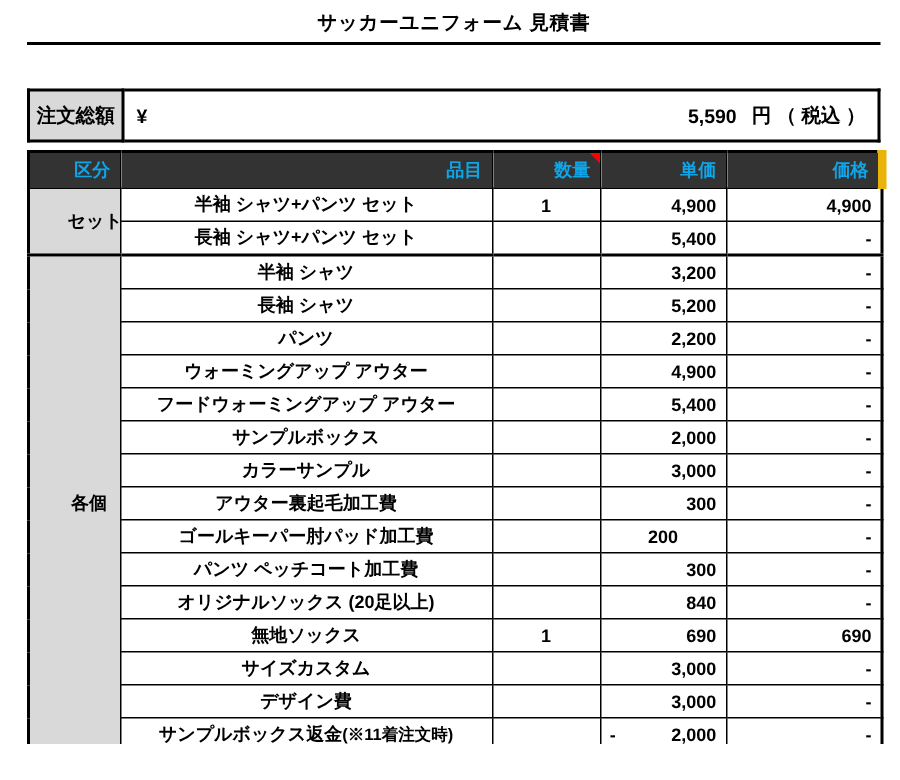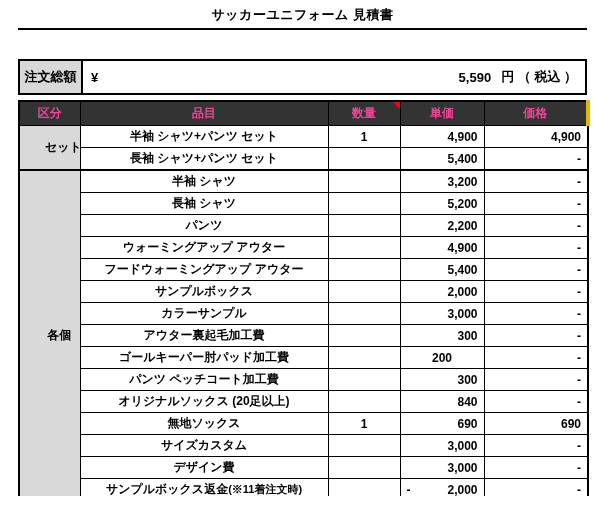--- a/index.html
+++ b/index.html
@@ -28,26 +28,26 @@
   .tb-suffix{flex:0 0 auto;white-space:nowrap;}
   
   .quote-table{
     position:absolute;top:100px;left:18px;width:569px;
     border-collapse:collapse;table-layout:fixed;font-size:12px;
   }
   .quote-table th,.quote-table td{
     border:1px solid #000;padding:0 6px;height:21px;overflow:hidden;white-space:nowrap;
   }
   .quote-table thead th{
-    background:#333333;color:#ec4899;height:23px;border:1px solid #000;
-    border-top:2px solid #000;text-align:center;position:relative;margin-top:36px;
+    background:#333333;color:#0ea5e9;height:23px;border:1px solid #000;
+    border-top:2px solid #000;text-align:right;position:relative;margin-top:36px;
   }
   .quote-table{border:2px solid #000;}
   .quote-table thead th:first-child{border-left:2px solid #000;}
-  .quote-table thead th:last-child{border-right:4px solid #eab308;}
+  .quote-table thead th:last-child{border-right:6px solid #eab308;}
   .col-cat{width:61px;}
   .col-item{width:248px;}
   .col-qty{width:72px;}
   .col-unit{width:84px;}
   .col-price{width:104px;}
   td.cat-cell{background:#d9d9d9;text-align:center;vertical-align:middle;padding-left:25px;}
   td.item-cell{text-align:center;}
   td.qty-cell{text-align:center;}
   td.unit-cell,td.price-cell{text-align:right;}
   .unit-flex{display:flex;justify-content:space-between;align-items:center;}

